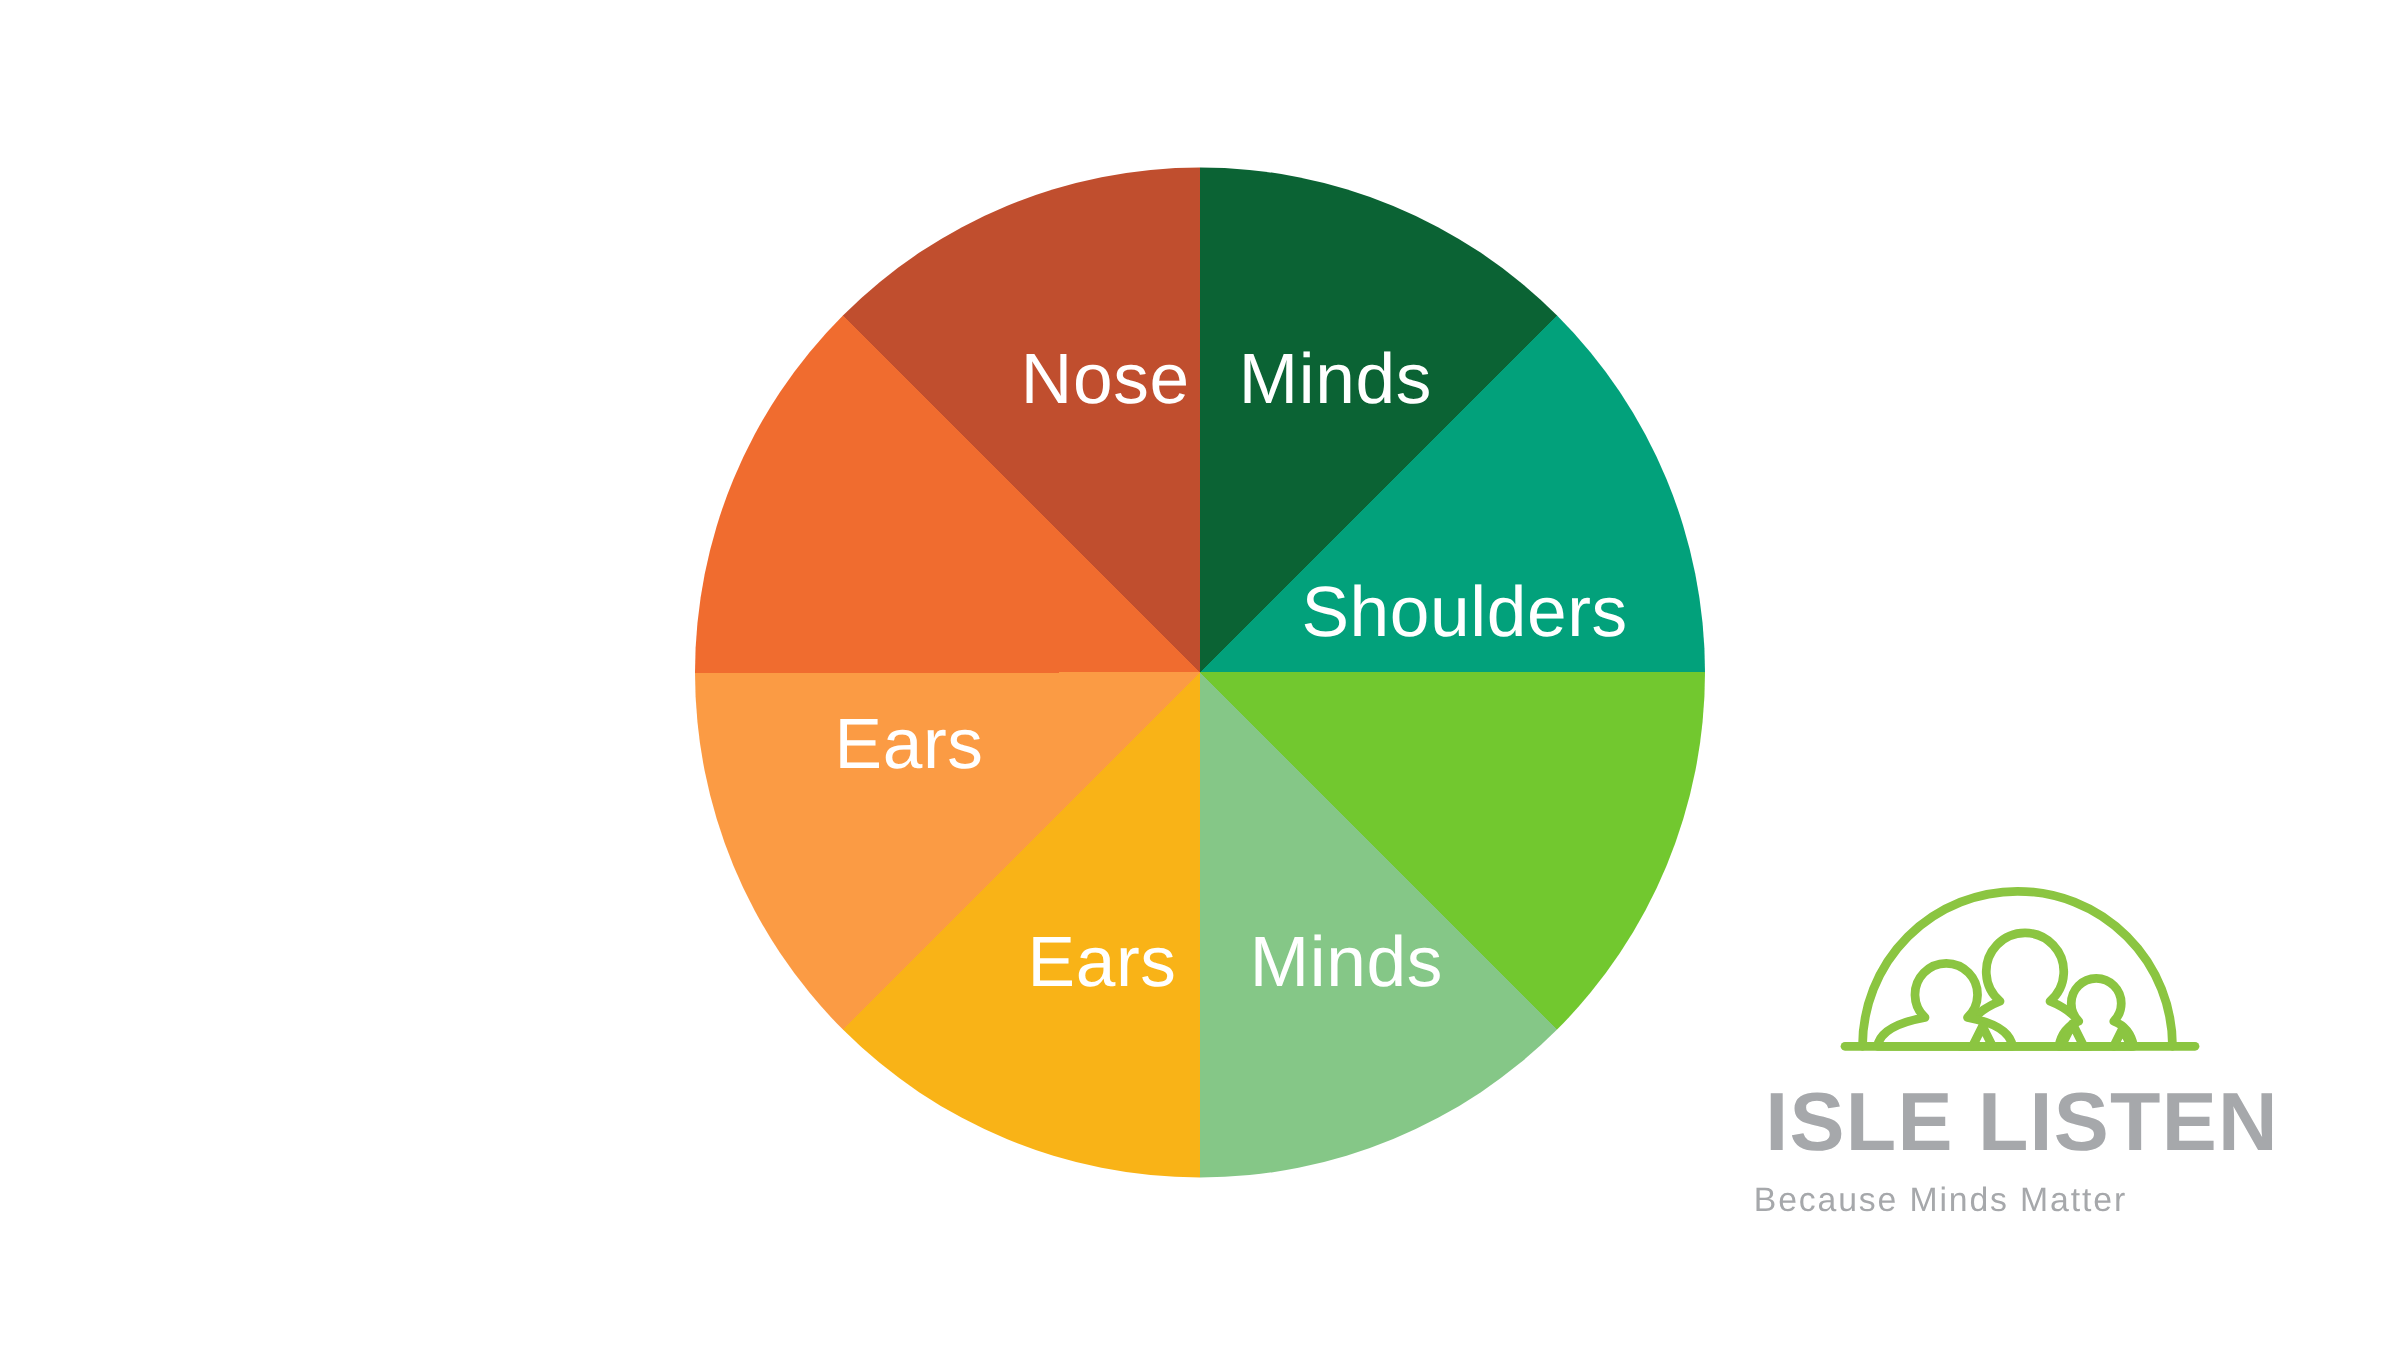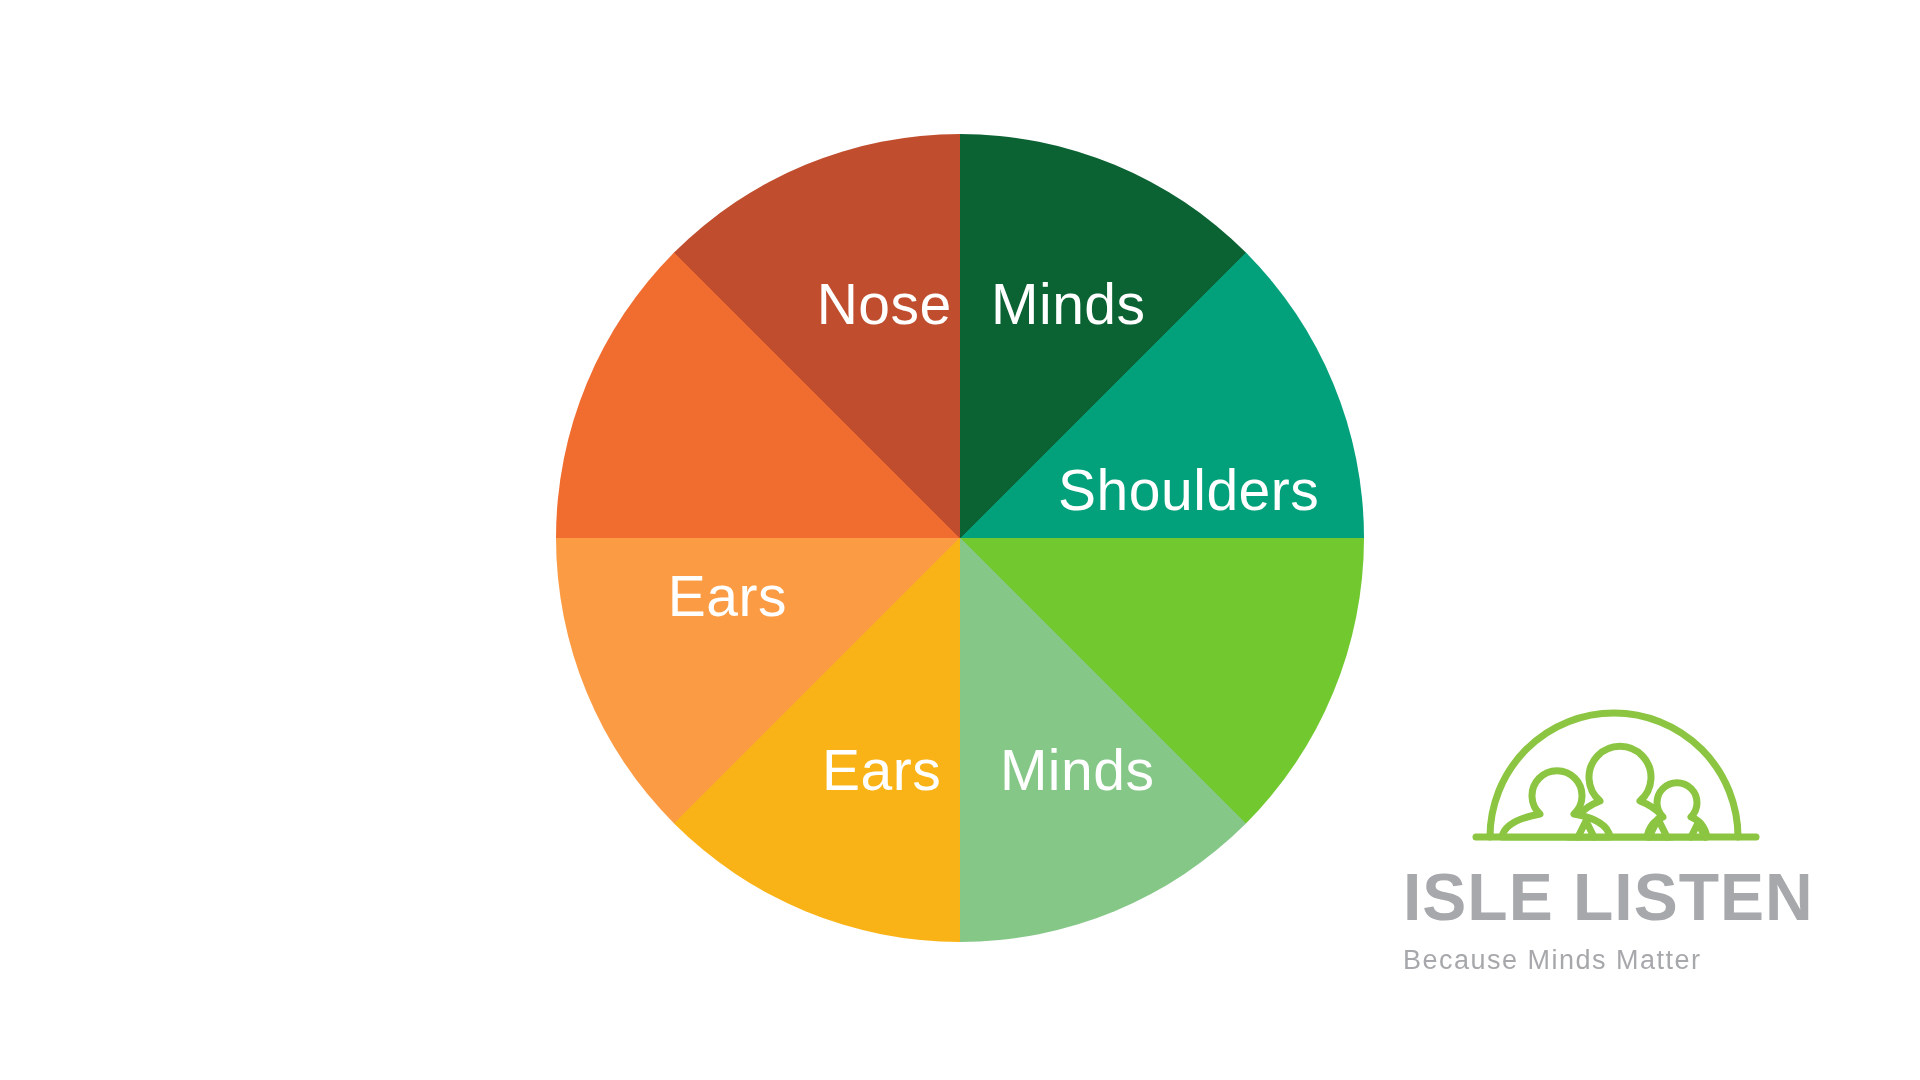--- a/index.html
+++ b/index.html
@@ -43,21 +43,21 @@
     width: 288px;
     height: 144px;
   }
   .logo-icon .line { stroke: var(--logo-green, #8BC541); stroke-width: 7; fill: none; stroke-linecap: round; stroke-linejoin: round; }
   .logo-icon .person { stroke: var(--logo-green, #8BC541); stroke-width: 7; fill: #ffffff; stroke-linejoin: round; }
   .logo-title {
     position: absolute;
     left: 1403px;
     top: 864px;
     width: 420px;
-    text-align: left;
+    text-align: right;
     font-size: 66px;
     font-weight: bold;
     letter-spacing: 1px;
     line-height: 1;
     color: var(--logo-gray, #A6A8AB);
     white-space: nowrap;
   }
   .logo-tagline {
     position: absolute;
     left: 1403px;
@@ -73,21 +73,21 @@
   }
 </style>
 </head>
 <body style="background: rgb(255, 255, 255);">
 
 <div class="canvas">
 
   <div class="wheel">
     <div class="wheel-pie" style="background: conic-gradient(rgb(11, 99, 52) 0deg, rgb(11, 99, 52) 45deg, rgb(2, 161, 123) 45deg, rgb(2, 161, 123) 90deg, rgb(114, 200, 47) 90deg, rgb(114, 200, 47) 135deg, rgb(133, 199, 135) 135deg, rgb(133, 199, 135) 180deg, rgb(249, 179, 23) 180deg, rgb(249, 179, 23) 225deg, rgb(251, 155, 68) 225deg, rgb(251, 155, 68) 270deg, rgb(240, 108, 47) 270deg, rgb(240, 108, 47) 315deg, rgb(192, 78, 46) 315deg, rgb(192, 78, 46) 360deg);">
         <div class="wheel-label" style="left: 63.4%; top: 21%; color: rgb(255, 255, 255);">Minds</div>
-        <div class="wheel-label" style="left: 76.2%; top: 44.1%; color: rgb(255, 255, 255); margin-left: 17px;">Shoulders</div>
+        <div class="wheel-label" style="left: 76.2%; top: 44.1%; color: rgb(255, 255, 255);">Shoulders</div>
         <div class="wheel-label" style="left: 64.5%; top: 78.7%; color: rgb(255, 255, 255);">Minds</div>
         <div class="wheel-label" style="left: 40.3%; top: 78.7%; color: rgb(255, 255, 255);">Ears</div>
         <div class="wheel-label" style="left: 21.2%; top: 57.2%; color: rgb(255, 255, 255);">Ears</div>
         <div class="wheel-label" style="left: 37.4%; top: 21%; color: rgb(255, 255, 255); margin-left: 26px;">Nose</div>
       </div>
   </div>
 
   <div class="logo">
     <svg class="logo-icon" viewBox="0 0 288 144" xmlns="http://www.w3.org/2000/svg" aria-hidden="true">
 

